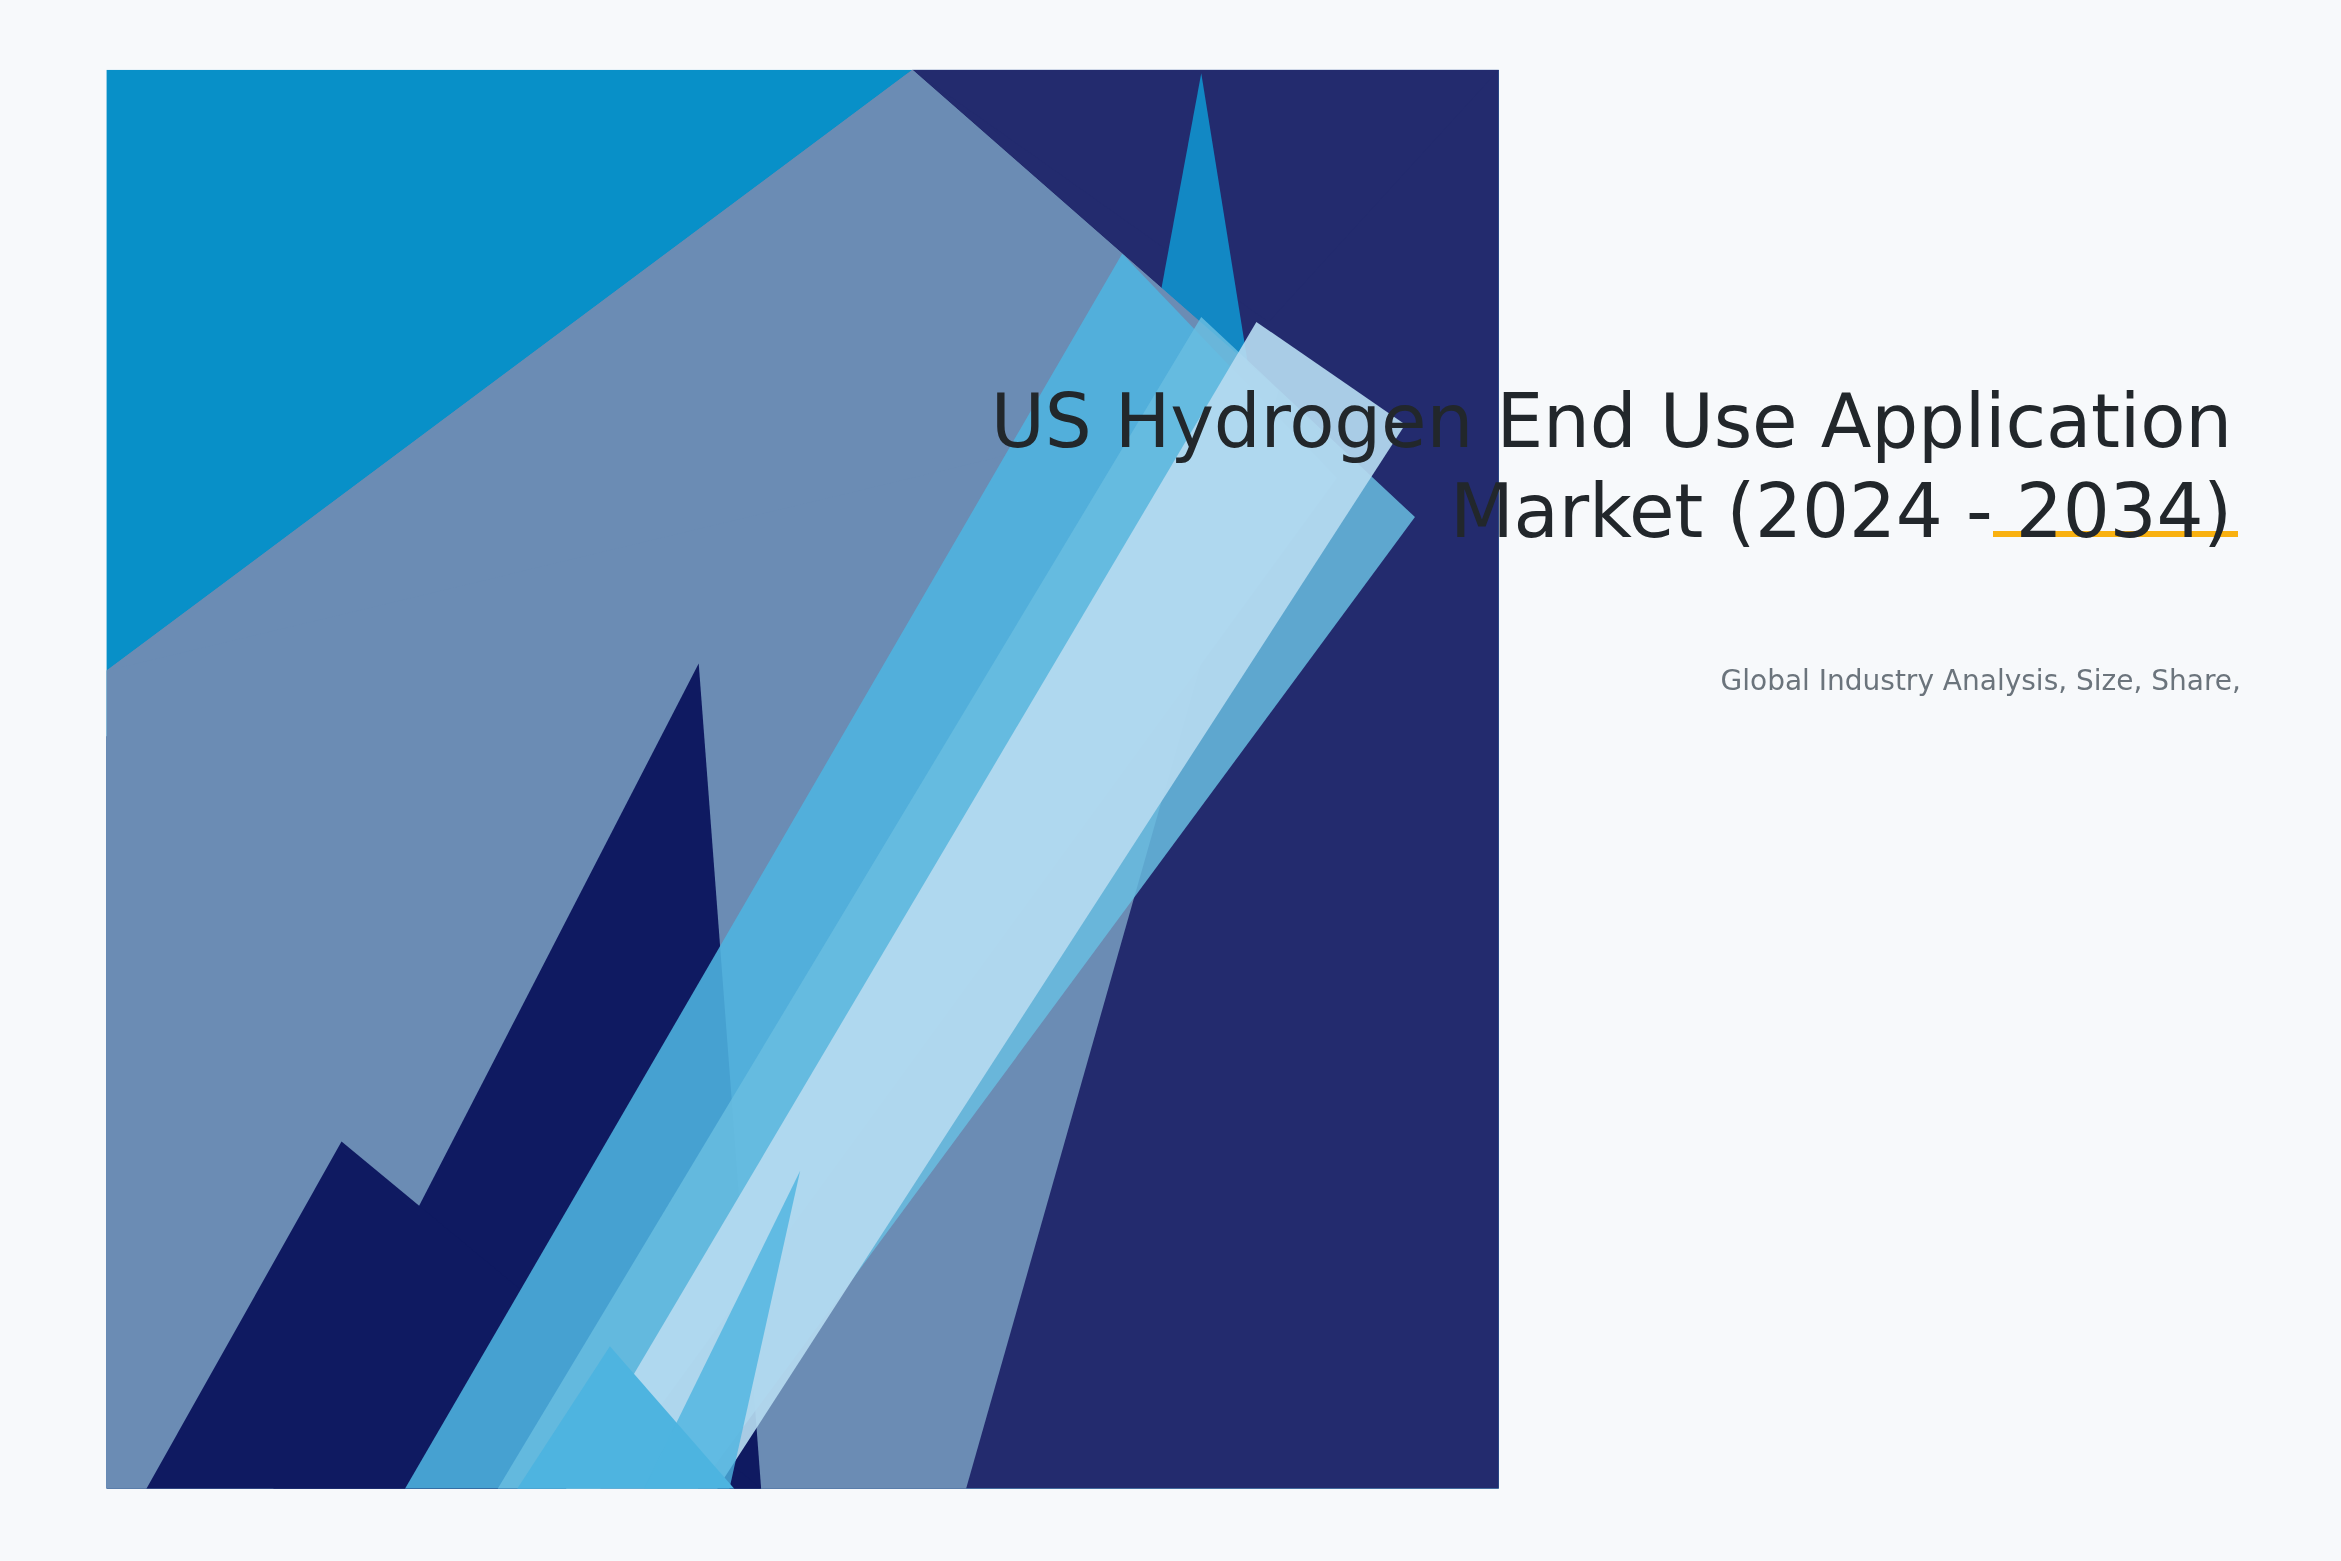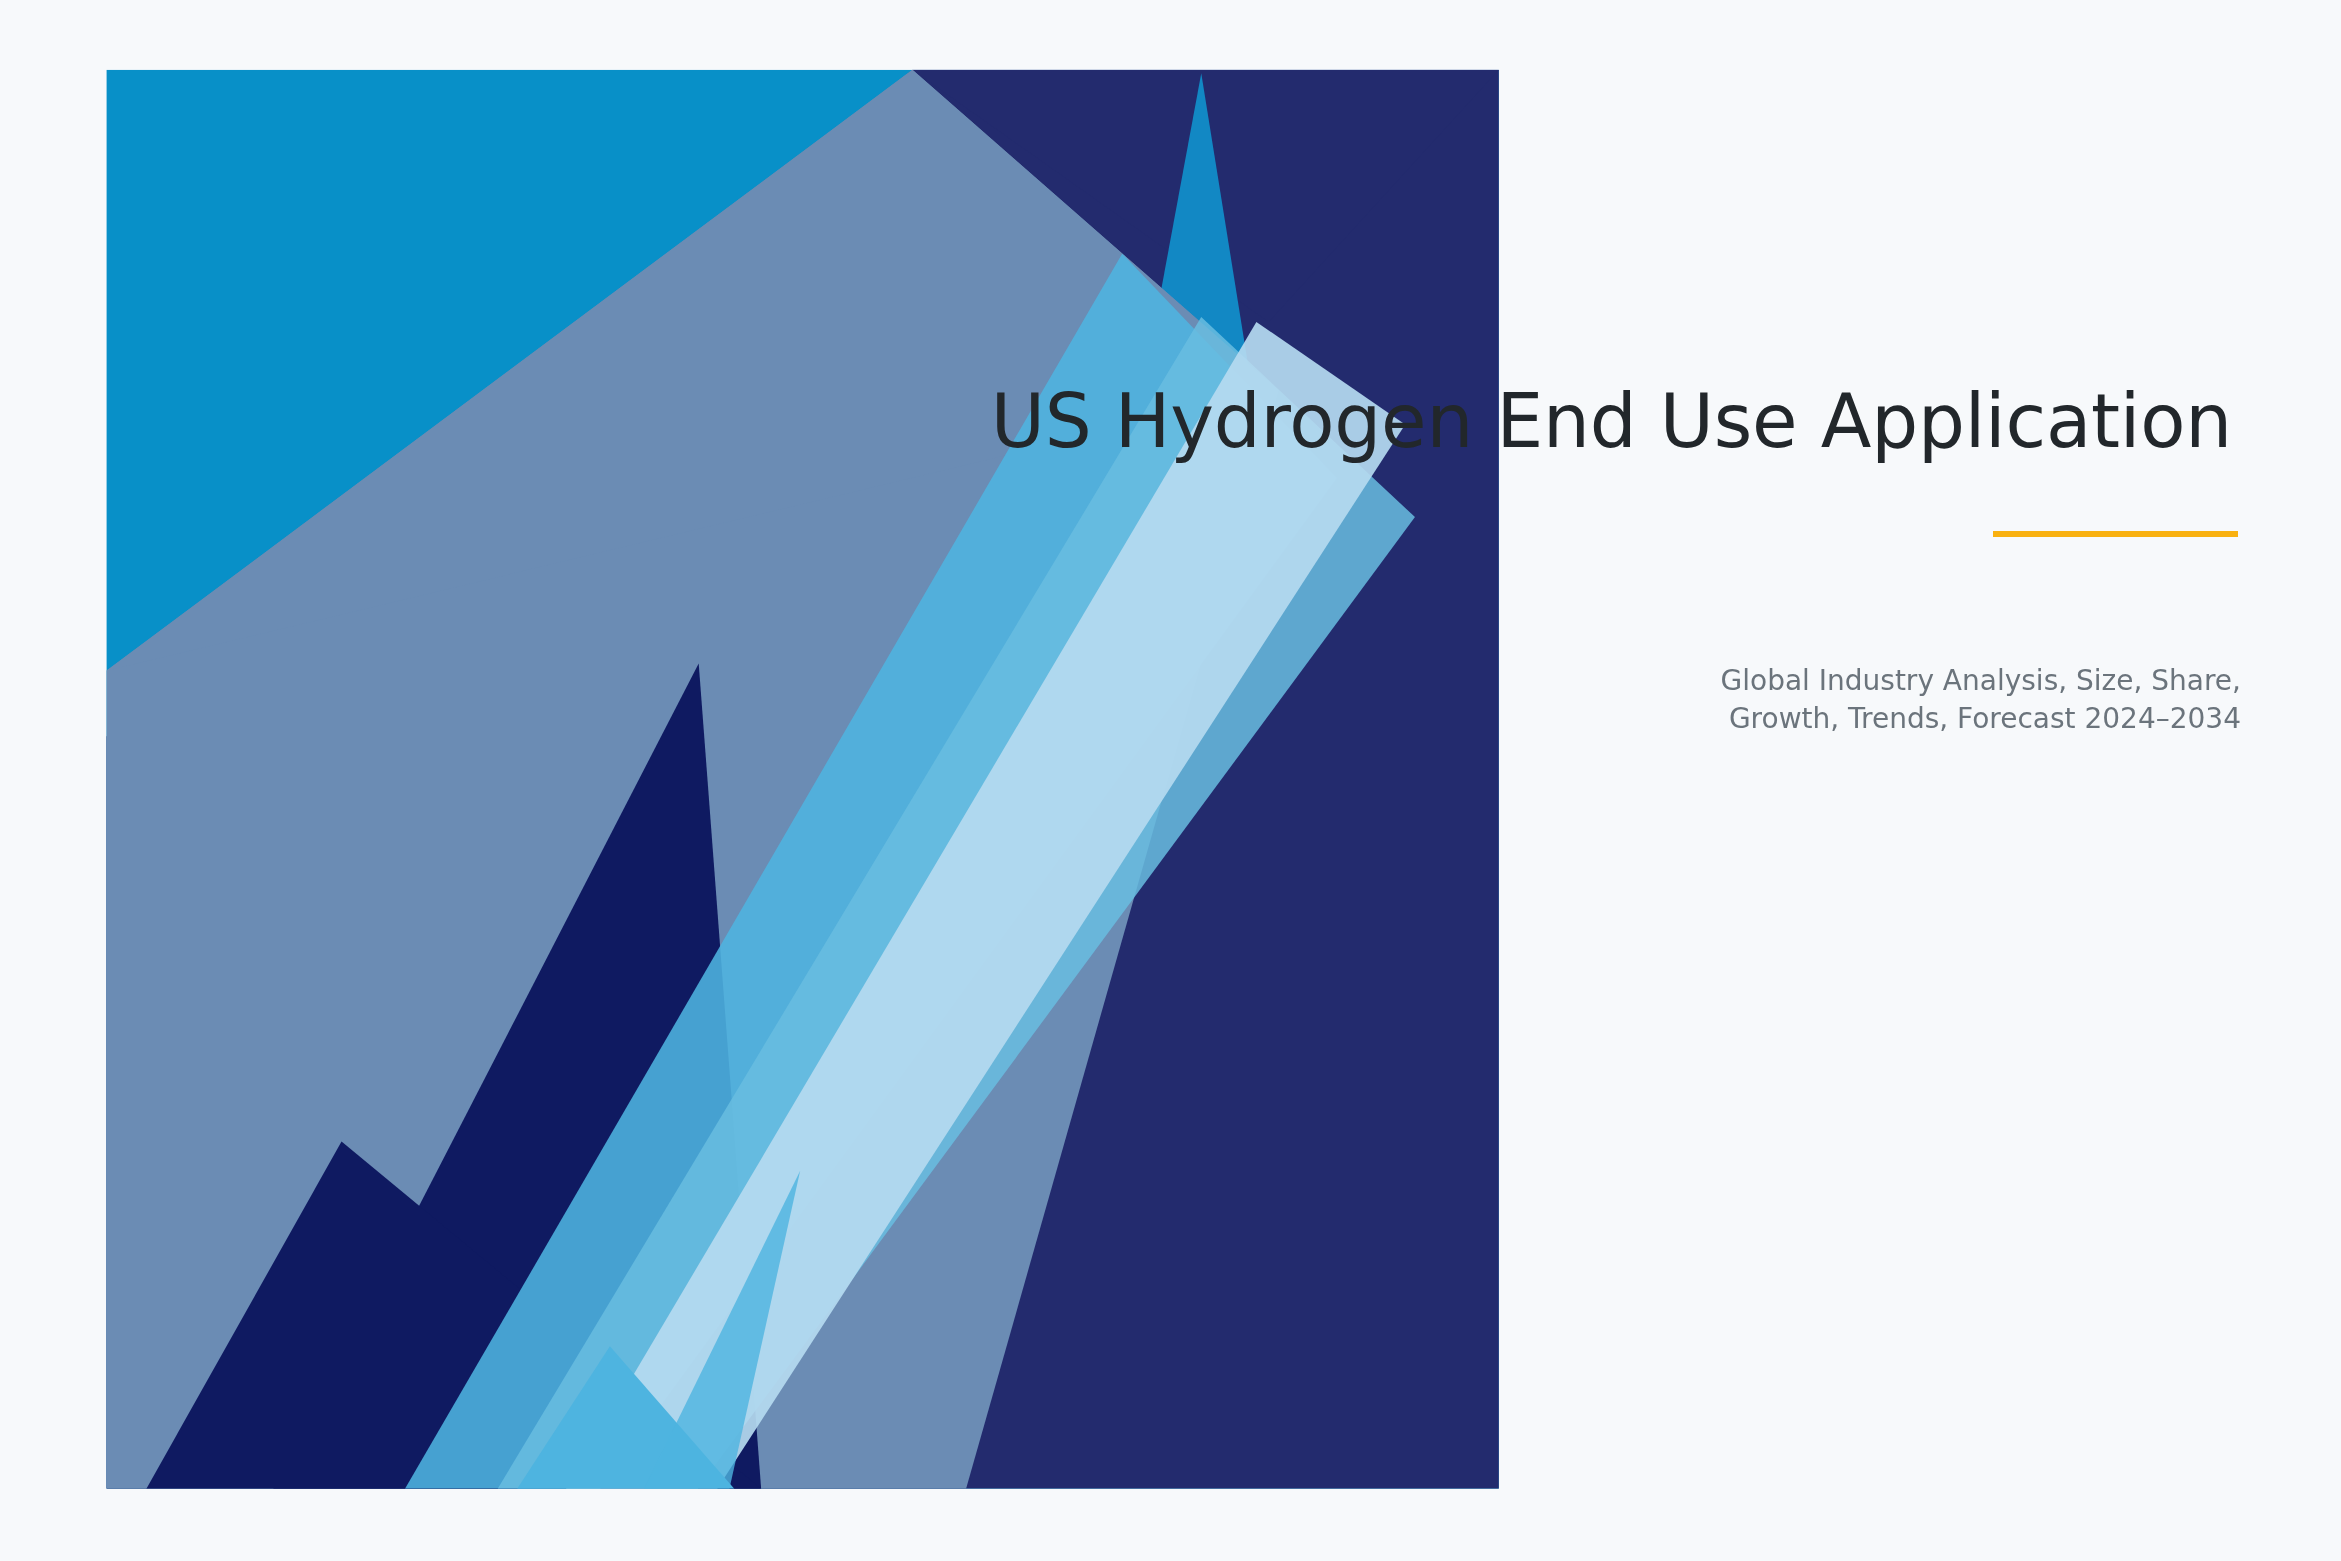--- a/index.html
+++ b/index.html
@@ -104,22 +104,22 @@
       <polygon points="1640,2400 1495,3052 1320,3052" fill="#4eb4e0" opacity="0.8"></polygon>
 
     </g>
   </svg>
 
   <div id="title-underline"></div>
 
   <div id="text-block">
     <div id="title">
       <div>US Hydrogen End Use Application</div>
+      <div>Market (2024 - 2034)</div>
     </div>
   </div>
 
   <div id="subtitle">
     <div>Global Industry Analysis, Size, Share,</div>
-    <div>Growth, Trends, Forecast 2024–2034</div>
   </div>
 
 </div>
 
 
 </body></html>

